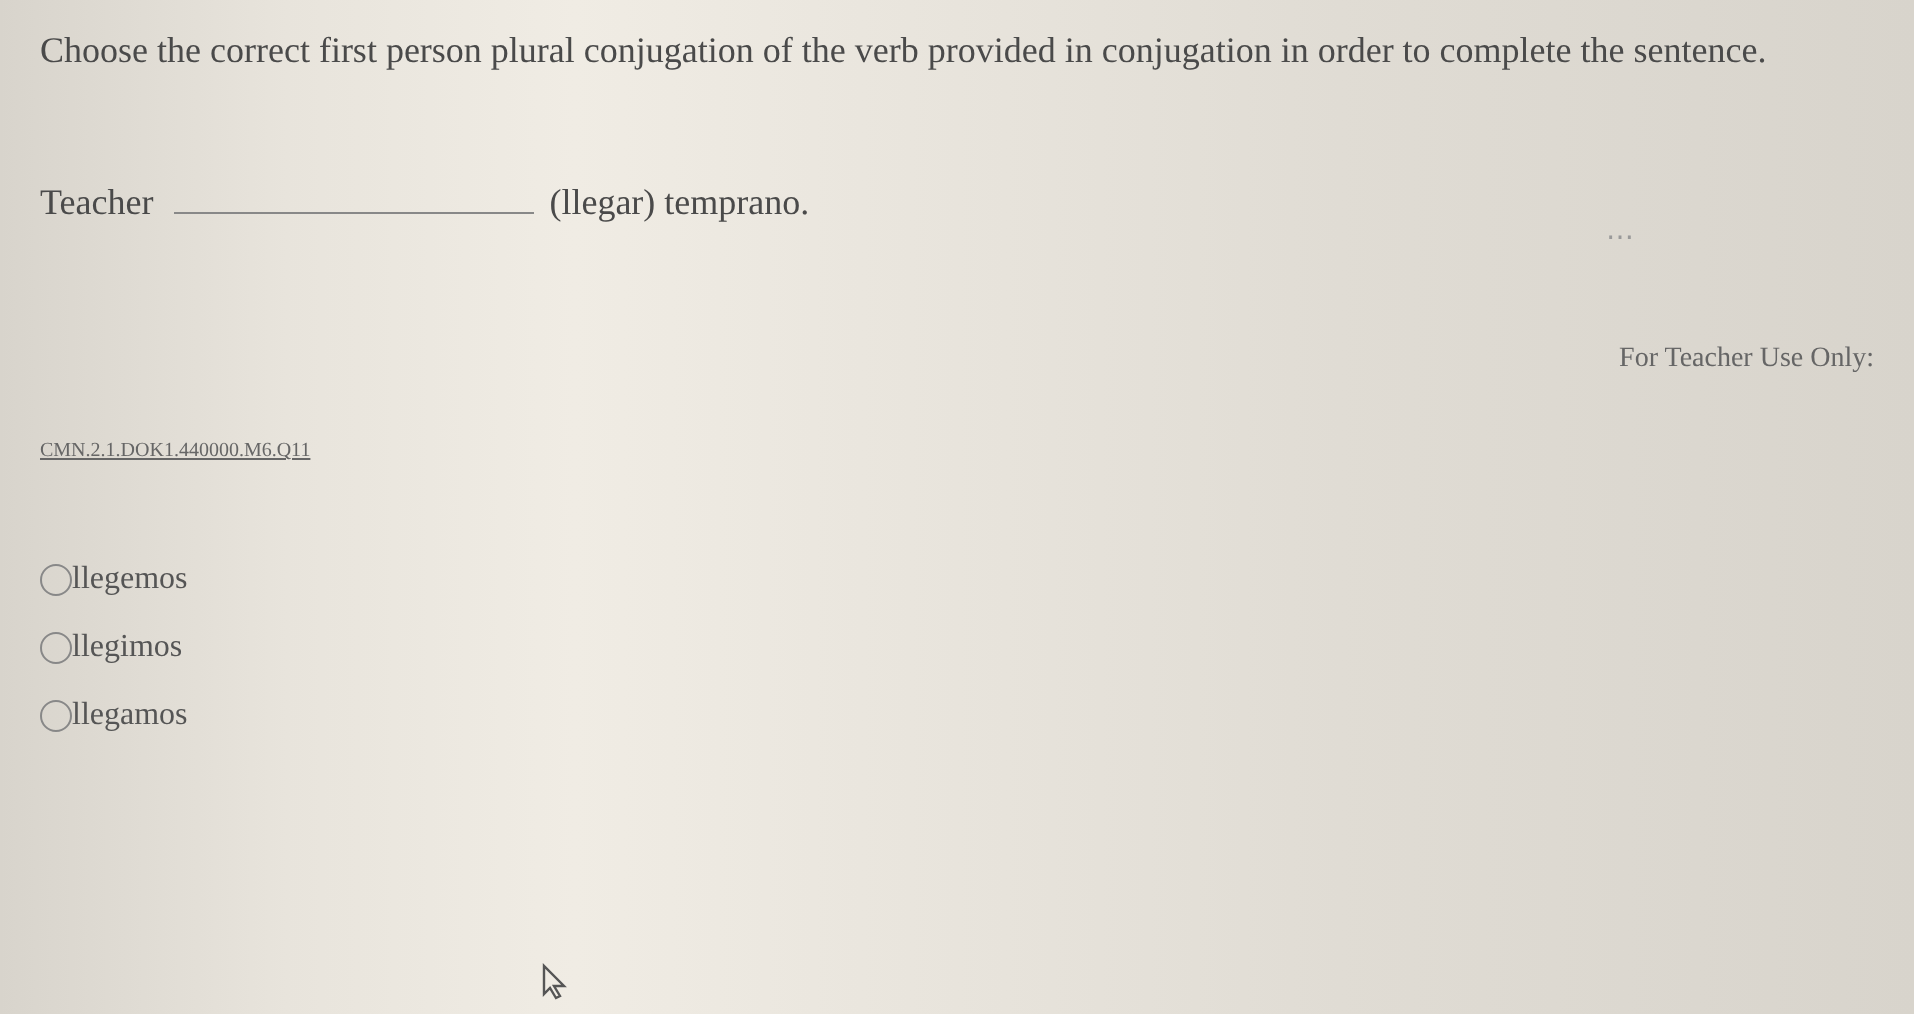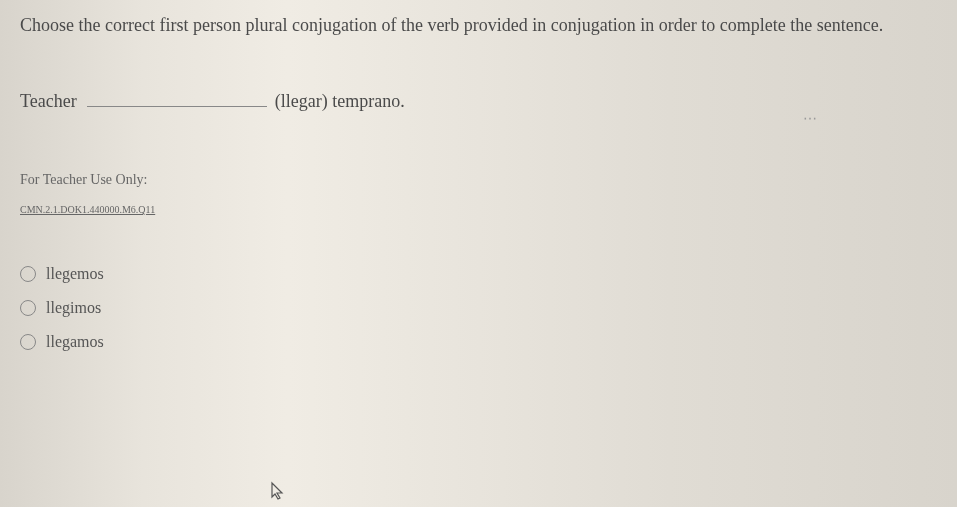--- a/index.html
+++ b/index.html
@@ -43,36 +43,36 @@
     .sentence-suffix {
       margin-left: 4px;
       text-align: right;
     }
     .teacher-section {
       margin-bottom: 50px;
     }
     .teacher-label {
       font-size: 14px;
       color: #666;
-      margin-bottom: 16px;
+      margin-bottom: 32px;
+      text-align: right;
     }
     .teacher-code {
       font-size: 10px;
       color: #666;
       text-decoration: underline;
     }
     .options {
       display: flex;
       flex-direction: column;
       gap: 16px;
     }
     .option-row {
       display: flex;
       align-items: center;
-      gap: 10px;
       cursor: pointer;
     }
     .radio-circle {
       width: 16px;
       height: 16px;
       border: 1.5px solid #888;
       border-radius: 50%;
       background: transparent;
       flex-shrink: 0;
     }

